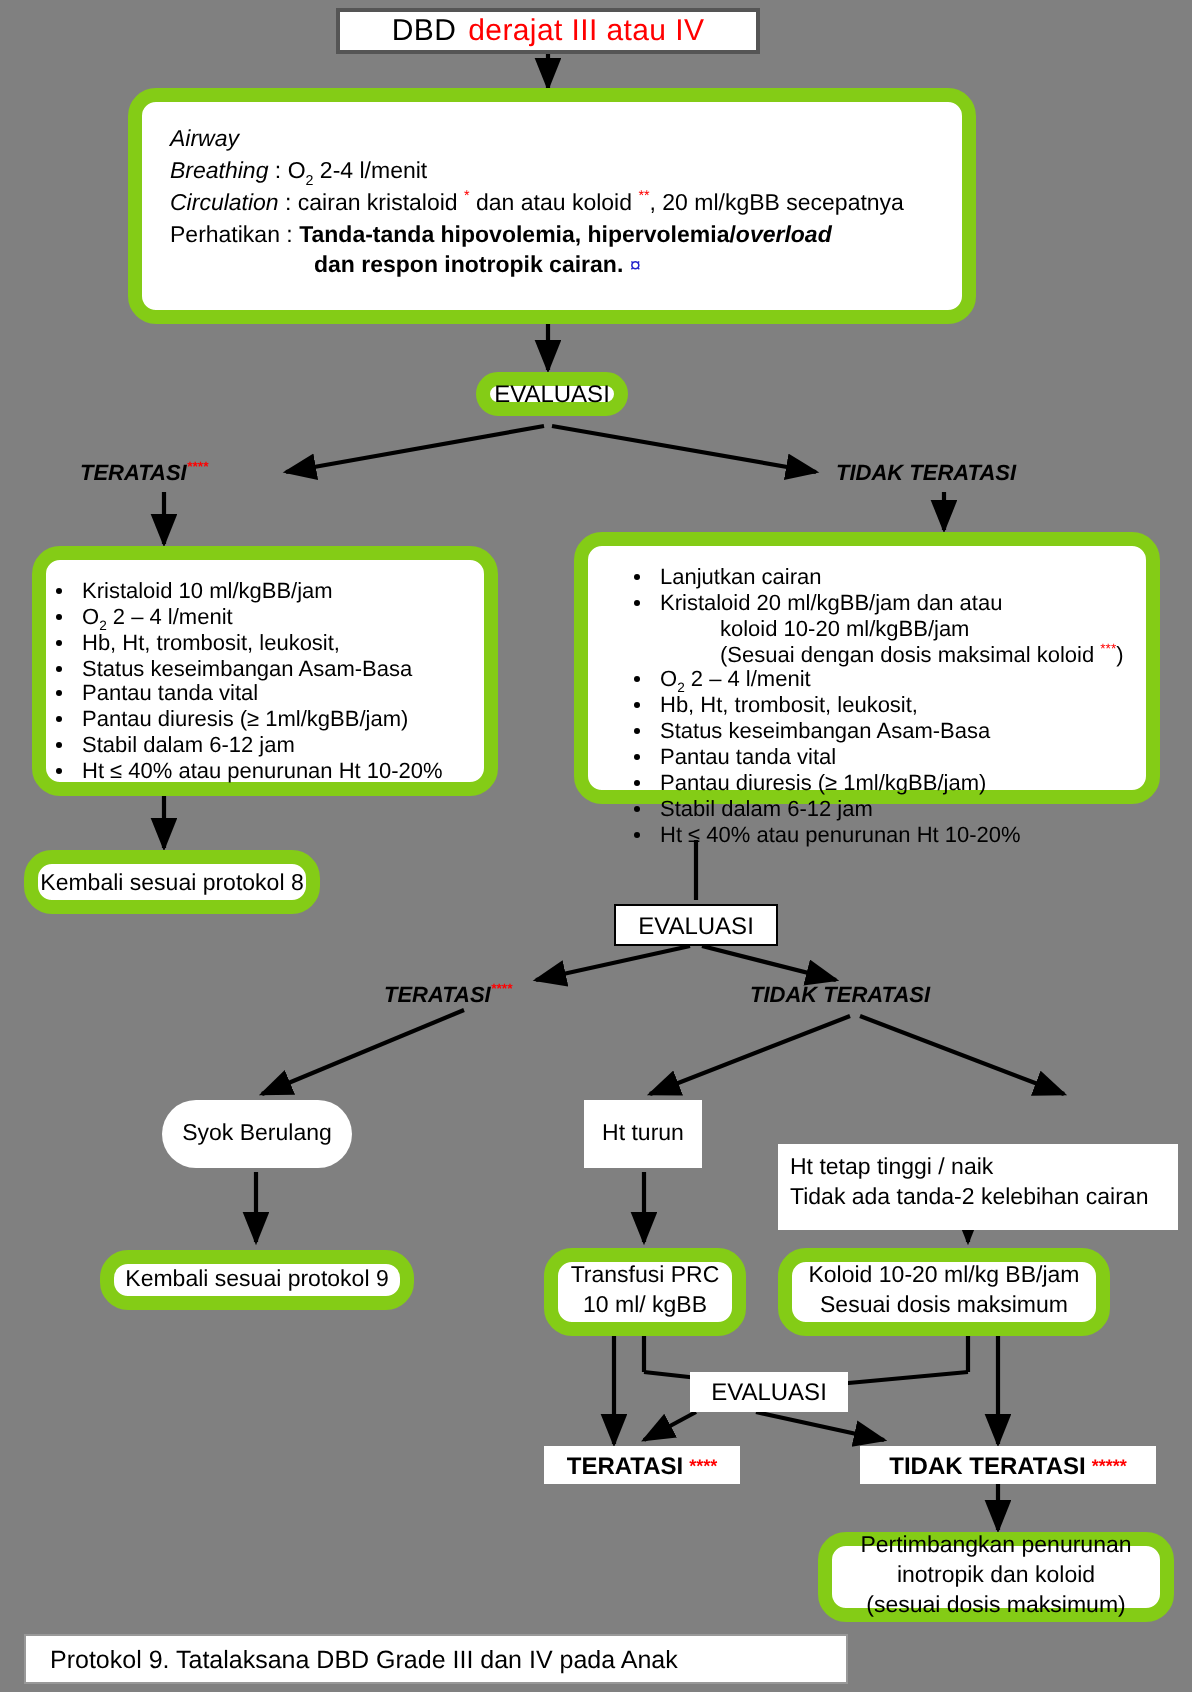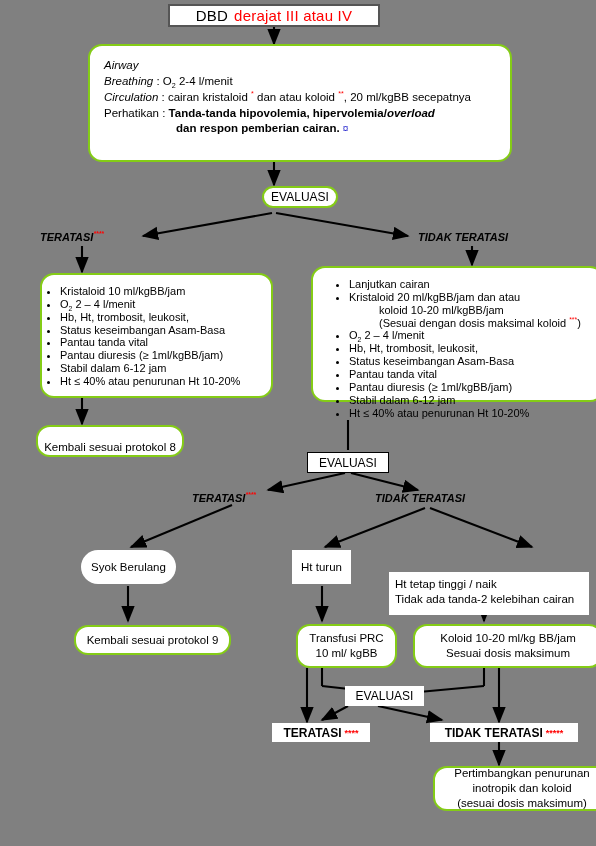--- a/index.html
+++ b/index.html
@@ -6,21 +6,21 @@
   body{
     width:596px;height:846px;
     background:#808080;
     font-family:"Liberation Sans",sans-serif;
     -webkit-font-smoothing:none;
     overflow:hidden;
     position:relative;
   }
   #stage{position:absolute;left:0;top:0;width:596px;height:846px;}
   .node{position:absolute;box-sizing:border-box;background:#ffffff;color:#000;}
-  .rounded{border:2px solid #84cc16;border-radius:14px;margin-left:24px;}
+  .rounded{border:7px solid #84cc16;border-radius:14px;}
   .rect{border:1px solid #000;}
   .flat{border:none;}
   .center{display:flex;align-items:center;justify-content:center;text-align:center;}
   .lbl{position:absolute;font-style:italic;font-weight:bold;color:#000;white-space:nowrap;}
   .red{color:#ff0000;}
   .blue{color:#2222cc;}
   sup{font-size:.62em;vertical-align:super;line-height:0;}
   sub{font-size:.62em;vertical-align:sub;line-height:0;}
   ul.bul{margin:0;padding:0 0 0 18px;list-style:disc;}
   ul.bul li{margin:0;padding:0;line-height:1.17;}
@@ -107,21 +107,21 @@
     <div>
       <i>Breathing</i><span>  : O</span><sub>2</sub><span> 2-4 l/menit</span>
     </div>
     <div>
       <i>Circulation</i><span> : cairan kristaloid </span><sup class="red">*</sup><span> dan atau koloid </span><sup class="red">**</sup><span>,  20 ml/kgBB secepatnya</span>
     </div>
     <div>
       <span>Perhatikan</span><span> : </span><b>Tanda-tanda hipovolemia, hipervolemia/</b><b><i>overload</i></b>
     </div>
     <div style="padding-left:72px;">
-      <b>dan respon pemberian cairan.</b>
+      <b>dan respon inotropik cairan.</b>
       <span class="blue" style="font-size:10px;">¤</span>
     </div>
   </div>
 
   <div class="node rounded center t-eval" style="left:238px;top:186px;width:76px;height:22px;border-radius:11px;">
     <span>EVALUASI</span>
   </div>
 
   <div class="lbl t-lbl" style="left:40px;top:231px;">
     <span>TERATASI</span><sup class="red">****</sup>
@@ -191,21 +191,21 @@
 
   <div class="node rounded center t-box" style="left:50px;top:625px;width:157px;height:30px;">
     <span>Kembali sesuai protokol 9</span>
   </div>
 
   <div class="node rounded center t-box" style="left:272px;top:624px;width:101px;height:44px;flex-direction:column;">
     <div>Transfusi PRC</div>
     <div>10 ml/ kgBB</div>
   </div>
 
-  <div class="node rounded center t-box" style="left:389px;top:624px;width:190px;height:44px;flex-direction:column;">
+  <div class="node rounded center t-box" style="left:389px;top:624px;width:166px;height:44px;flex-direction:column;">
     <div>Koloid 10-20 ml/kg BB/jam</div>
     <div>Sesuai dosis maksimum</div>
   </div>
 
   <div class="node flat center t-eval" style="left:345px;top:686px;width:79px;height:20px;">
     <span>EVALUASI</span>
   </div>
 
   <div class="node flat center t-res" style="left:272px;top:723px;width:98px;height:19px;">
     <span>TERATASI</span>
@@ -215,14 +215,17 @@
     <span>TIDAK TERATASI</span>
     <span class="red" style="font-size:9px;vertical-align:top;margin-left:3px;">*****</span>
   </div>
 
   <div class="node rounded center t-box" style="left:409px;top:766px;width:178px;height:45px;flex-direction:column;">
     <div>Pertimbangkan penurunan</div>
     <div>inotropik dan koloid</div>
     <div>(sesuai dosis maksimum)</div>
   </div>
 
+  <div class="node rect t-cap" style="left:12px;top:817px;width:412px;height:25px;display:flex;align-items:center;padding-left:12px;border:1px solid #999;">
+    <span>Protokol 9. Tatalaksana DBD Grade III dan IV pada Anak</span>
+  </div>
 
 </div>
 
 </body></html>

